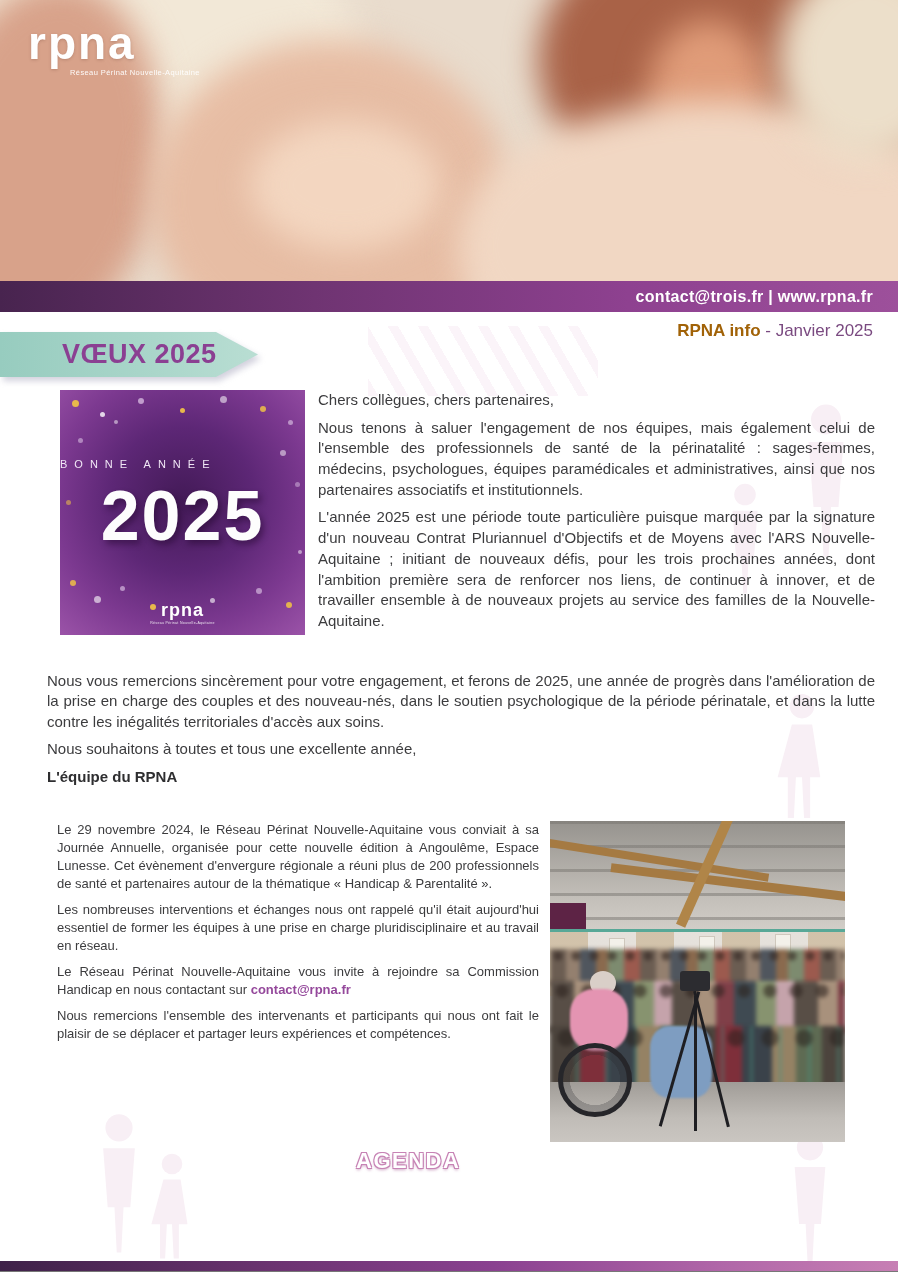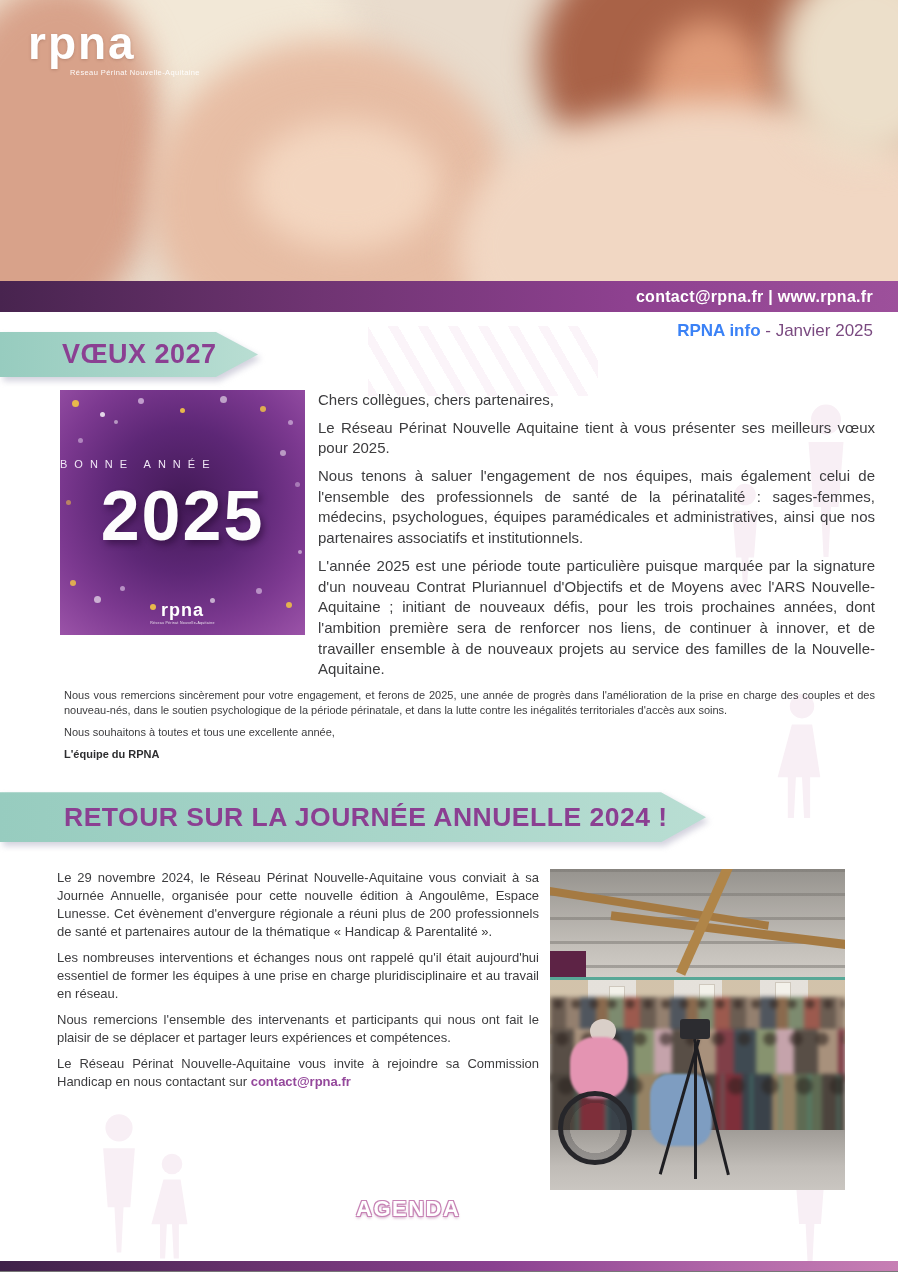--- a/index.html
+++ b/index.html
@@ -31,21 +31,21 @@
   }
   .contact-bar span{color:#fff;font-weight:bold;font-size:16px;letter-spacing:.3px;}
   
   .content{position:relative;background:#fff;}
   .wm{position:absolute;z-index:0;color:#f8eff5;pointer-events:none;}
   .wm svg{display:block;}
   .wm-stripes{position:absolute;z-index:0;width:230px;height:70px;
     background:repeating-linear-gradient(60deg,#fbf4f9 0 9px,transparent 9px 26px);pointer-events:none;}
   .content > .sec{position:relative;z-index:1;}
   .issue-line{text-align:right;padding:9px 25px 0 0;font-size:17px;color:#7a4a80;}
-  .issue-bold{font-weight:bold;color:#3b82f6;}
+  .issue-bold{font-weight:bold;color:#a16207;}
   
   .banner-wrap{filter:drop-shadow(3px 4px 3px rgba(130,125,160,.35));}
   .banner{
     display:flex;align-items:center;box-sizing:border-box;
     background:linear-gradient(90deg,#97ccbf 0%,#aad6ca 60%,#b9ded3 100%);
   }
   .banner-title{font-weight:bold;color:#8b3f92;letter-spacing:.5px;white-space:nowrap;}
   .voeux-banner{margin-top:-9px;width:258px;height:45px;padding-left:62px;
     clip-path:polygon(0 0,216px 0,258px 50%,216px 100%,0 100%);}
   .voeux-banner .banner-title{font-size:27px;}
@@ -64,21 +64,21 @@
   .card-year{position:absolute;top:86px;width:100%;text-align:center;
     color:#fdfdfd;font-size:70px;font-weight:bold;letter-spacing:2px;
     text-shadow:3px 4px 6px rgba(30,5,40,.45);}
   .card-sub{position:absolute;top:172px;width:100%;text-align:center;
     color:#cbb2da;font-size:8px;letter-spacing:2.6px;line-height:1.55;}
   .card-logo{position:absolute;bottom:10px;width:100%;text-align:center;color:#fff;}
   .card-logo .cl-text{font-size:18px;font-weight:bold;letter-spacing:1px;}
   .card-logo .cl-tag{font-size:3.5px;letter-spacing:.3px;opacity:.85;}
   .voeux-text{flex:1;font-size:15px;line-height:1.38;color:#3c3c3e;text-align:justify;}
   .voeux-text p{margin:0 0 7px 0;}
-  .full-block{padding:1px 23px 0 64px;font-size:11px;line-height:1.37;color:#3c3c3e;text-align:justify;}
+  .full-block{padding:1px 23px 0 47px;font-size:15px;line-height:1.37;color:#3c3c3e;text-align:justify;margin-top:31px;}
   .full-block p{margin:0 0 7px 0;}
   .signature{font-weight:bold;color:#2e2e30;}
   
   .retour-row{display:flex;gap:11px;padding:27px 60px 0 57px;}
   .retour-text{width:482px;flex:none;font-size:13px;line-height:1.38;color:#3c3c3e;text-align:justify;}
   .retour-text p{margin:0 0 8px 0;}
   .link{font-weight:bold;color:#94489b;cursor:pointer;}
   
   .photo{position:relative;width:295px;height:321px;flex:none;overflow:hidden;background:#cfccc6;}
   .ph-ceiling{position:absolute;left:0;top:0;right:0;height:118px;
@@ -152,21 +152,21 @@
     <div class="blob b-baby-cheek"></div>
     <div class="blob b-baby-arm"></div>
     <div class="blob b-cream-right"></div>
     <div class="logo">
       <div class="logo-text">rpna</div>
       <div class="logo-tagline">Réseau Périnat Nouvelle-Aquitaine</div>
     </div>
   </div>
 
   <div class="contact-bar">
-    <span>contact@rpna.fr | www.rpna.fr</span>
+    <span>contact@trois.fr | www.rpna.fr</span>
   </div>
 
   <div class="content">
 
     <div class="wm-stripes" style="right:300px;top:14px;"></div>
     <div class="wm" style="right:40px;top:90px;">
       <svg width="64" height="160" viewBox="0 0 24 64" fill="currentColor">
           <circle cx="12" cy="7" r="6"></circle>
           <path d="M5 16 h14 l-2 26 h-3 l-1 20 h-2 l-1 -20 h-3 z"></path>
         </svg>
@@ -201,21 +201,21 @@
           <path d="M5 16 h14 l-2 26 h-3 l-1 20 h-2 l-1 -20 h-3 z"></path>
         </svg>
     </div>
 
     <div class="sec issue-line">
       <span class="issue-bold">RPNA info</span><span> - Janvier 2025</span>
     </div>
 
     <div class="sec banner-wrap">
       <div class="banner voeux-banner">
-        <span class="banner-title">VŒUX 2027</span>
+        <span class="banner-title">VŒUX 2025</span>
       </div>
     </div>
 
     <div class="sec voeux-row">
       <div class="card">
         <div class="card-greeting">BONNE ANNÉE</div>
         <div class="card-year">2025</div>
         <div class="card-logo">
           <div class="cl-text">rpna</div>
           <div class="cl-tag">Réseau Périnat Nouvelle-Aquitaine</div>
@@ -236,44 +236,38 @@
           <span class="dot" style="left: 150px; top: 208px; width: 5px; height: 5px; background: rgb(255, 255, 255); opacity: 0.6; filter: blur(0.6px);"></span>
           <span class="dot" style="left: 196px; top: 198px; width: 6px; height: 6px; background: rgb(201, 168, 212); opacity: 0.8; filter: blur(0.6px);"></span>
           <span class="dot" style="left: 226px; top: 212px; width: 6px; height: 6px; background: rgb(232, 184, 75); opacity: 0.95; filter: blur(0.6px);"></span>
           <span class="dot" style="left: 54px; top: 30px; width: 4px; height: 4px; background: rgb(255, 255, 255); opacity: 0.5; filter: blur(0.6px);"></span>
           <span class="dot" style="left: 235px; top: 92px; width: 5px; height: 5px; background: rgb(201, 168, 212); opacity: 0.6; filter: blur(0.6px);"></span>
           <span class="dot" style="left: 6px; top: 110px; width: 5px; height: 5px; background: rgb(232, 184, 75); opacity: 0.6; filter: blur(0.6px);"></span>
           <span class="dot" style="left: 238px; top: 160px; width: 4px; height: 4px; background: rgb(255, 255, 255); opacity: 0.5; filter: blur(0.6px);"></span>
         </div>
       <div class="voeux-text">
         <p>Chers collègues, chers partenaires,</p>
-        <p>Le Réseau Périnat Nouvelle Aquitaine tient à vous présenter ses meilleurs vœux pour 2025.</p>
         <p>Nous tenons à saluer l'engagement de nos équipes, mais également celui de l'ensemble des professionnels de santé de la périnatalité : sages-femmes, médecins, psychologues, équipes paramédicales et administratives, ainsi que nos partenaires associatifs et institutionnels.</p>
         <p>L'année 2025 est une période toute particulière puisque marquée par la signature d'un nouveau Contrat Pluriannuel d'Objectifs et de Moyens avec l'ARS Nouvelle-Aquitaine ; initiant de nouveaux défis, pour les trois prochaines années, dont l'ambition première sera de renforcer nos liens, de continuer à innover, et de travailler ensemble à de nouveaux projets au service des familles de la Nouvelle-Aquitaine.</p>
       </div>
     </div>
 
     <div class="sec full-block">
       <p>Nous vous remercions sincèrement pour votre engagement, et ferons de 2025, une année de progrès dans l'amélioration de la prise en charge des couples et des nouveau-nés, dans le soutien psychologique de la période périnatale, et dans la lutte contre les inégalités territoriales d'accès aux soins.</p>
       <p>Nous souhaitons à toutes et tous une excellente année,</p>
       <p class="signature">L'équipe du RPNA</p>
     </div>
 
-    <div class="sec banner-wrap">
-      <div class="banner retour-banner">
-        <span class="banner-title">RETOUR SUR LA JOURNÉE ANNUELLE 2024 !</span>
-      </div>
-    </div>
 
     <div class="sec retour-row">
       <div class="retour-text">
         <p>Le 29 novembre 2024, le Réseau Périnat Nouvelle-Aquitaine vous conviait à sa Journée Annuelle, organisée pour cette nouvelle édition à Angoulême, Espace Lunesse. Cet évènement d'envergure régionale a réuni plus de 200 professionnels de santé et partenaires autour de la thématique « Handicap &amp; Parentalité ».</p>
         <p>Les nombreuses interventions et échanges nous ont rappelé qu'il était aujourd'hui essentiel de former les équipes à une prise en charge pluridisciplinaire et au travail en réseau.</p>
+        <p><span>Le Réseau Périnat Nouvelle-Aquitaine vous invite à rejoindre sa Commission Handicap en nous contactant sur </span><span class="link">contact@rpna.fr</span></p>
         <p>Nous remercions l'ensemble des intervenants et participants qui nous ont fait le plaisir de se déplacer et partager leurs expériences et compétences.</p>
-        <p><span>Le Réseau Périnat Nouvelle-Aquitaine vous invite à rejoindre sa Commission Handicap en nous contactant sur </span><span class="link">contact@rpna.fr</span></p>
       </div>
       <div class="photo">
         <div class="ph-ceiling"></div>
         <div class="beam beam1"></div>
         <div class="beam beam2"></div>
         <div class="beam beam3"></div>
         <div class="ph-maroon"></div>
         <div class="ph-wall"></div>
         <div class="poster" style="left:60px;top:118px;"></div>
         <div class="poster" style="left:150px;top:116px;"></div>

